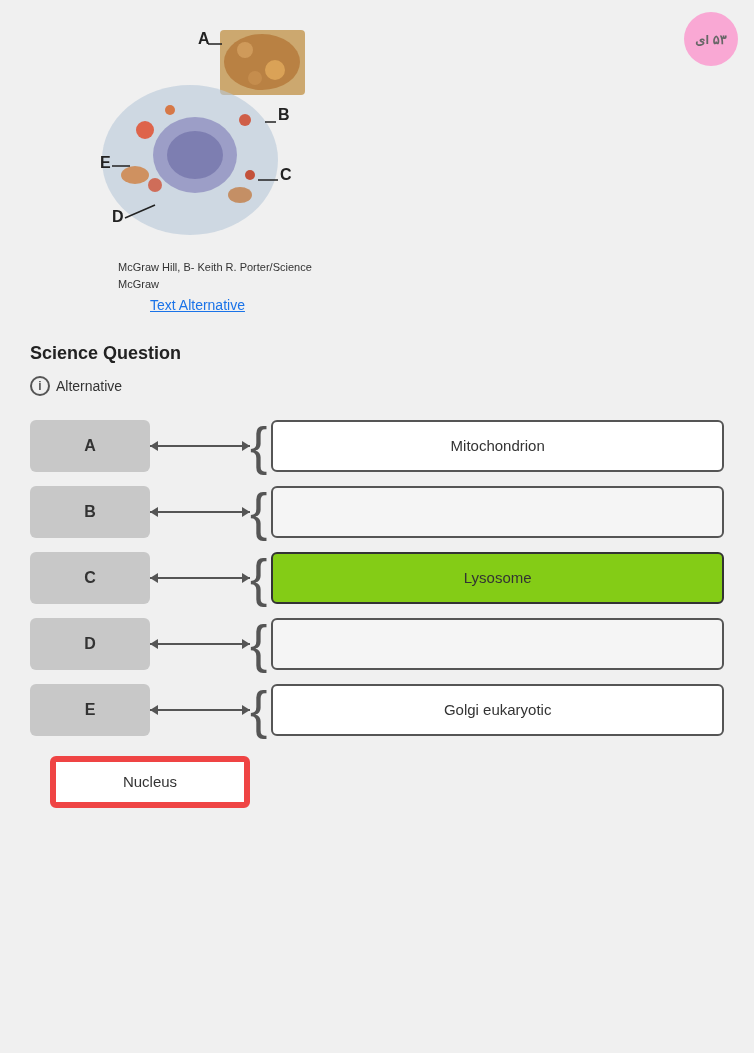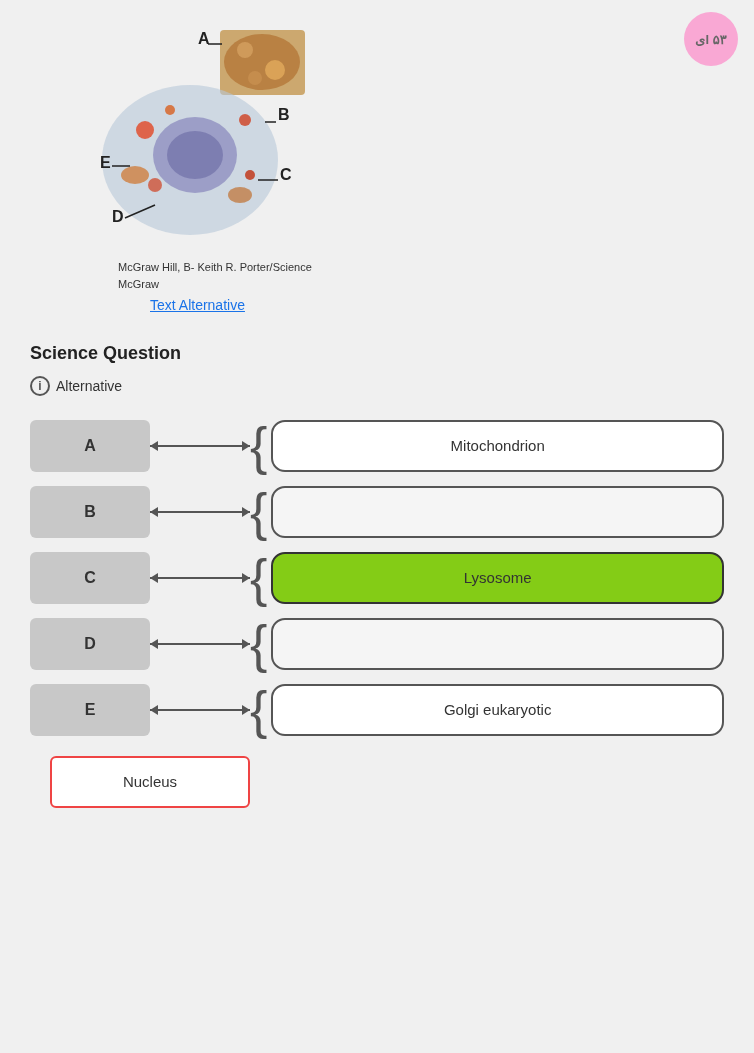--- a/index.html
+++ b/index.html
@@ -176,21 +176,21 @@
       color: #555;
       line-height: 1;
       margin-right: 4px;
       font-weight: 100;
     }
 
     .right-box {
       flex: 1;
       height: 52px;
       border: 2px solid #555;
-      border-radius: 14px;
+      border-radius: 6px;
       display: flex;
       align-items: center;
       justify-content: center;
       font-size: 15px;
       color: #333;
       background: #fff;
       padding: 0 10px;
     }
 
     .right-box.highlighted {
@@ -206,21 +206,21 @@
     .bottom-area {
       display: flex;
       justify-content: flex-start;
       margin-top: 10px;
       padding-left: 20px;
     }
 
     .draggable-item {
       width: 200px;
       height: 52px;
-      border: 2px solid #ef4444;
+      border: 6px solid #ef4444;
       border-radius: 6px;
       background: #fff;
       display: flex;
       align-items: center;
       justify-content: center;
       font-size: 15px;
       color: #333;
     }
 
     

